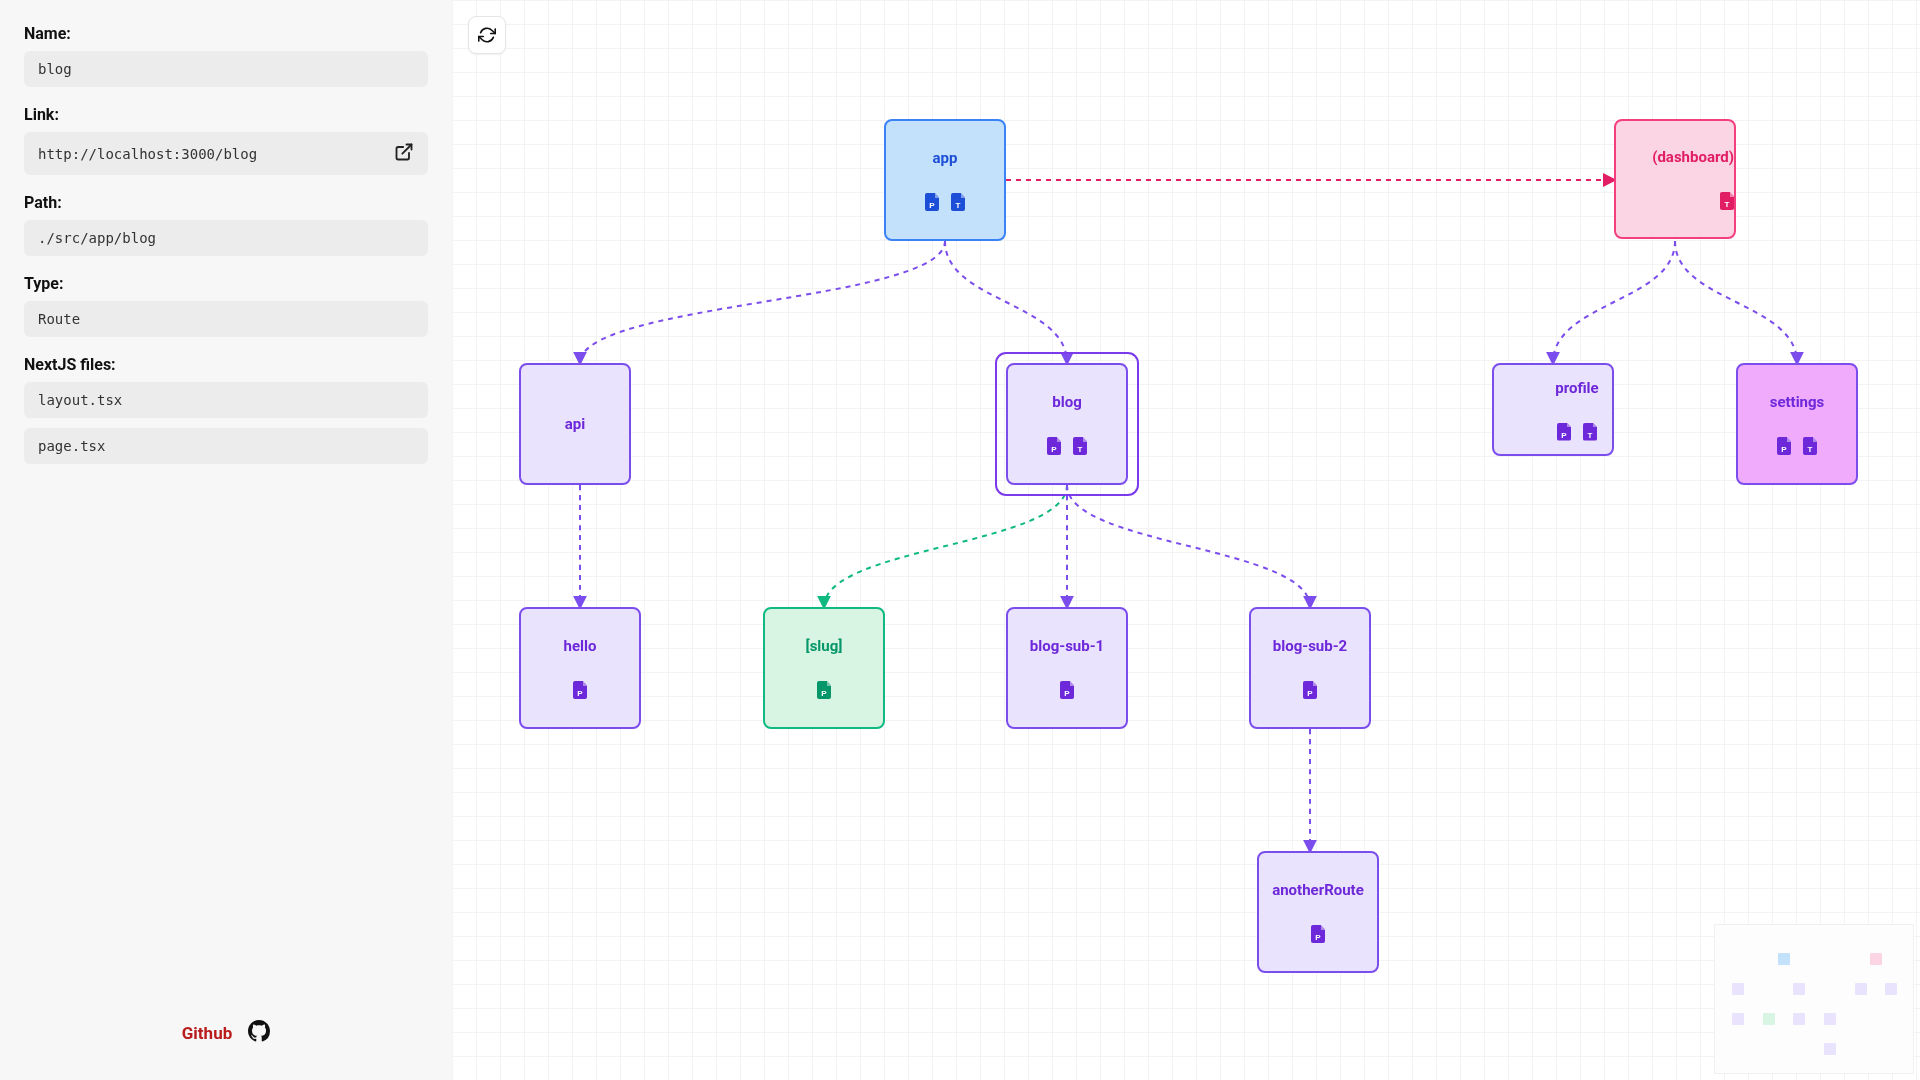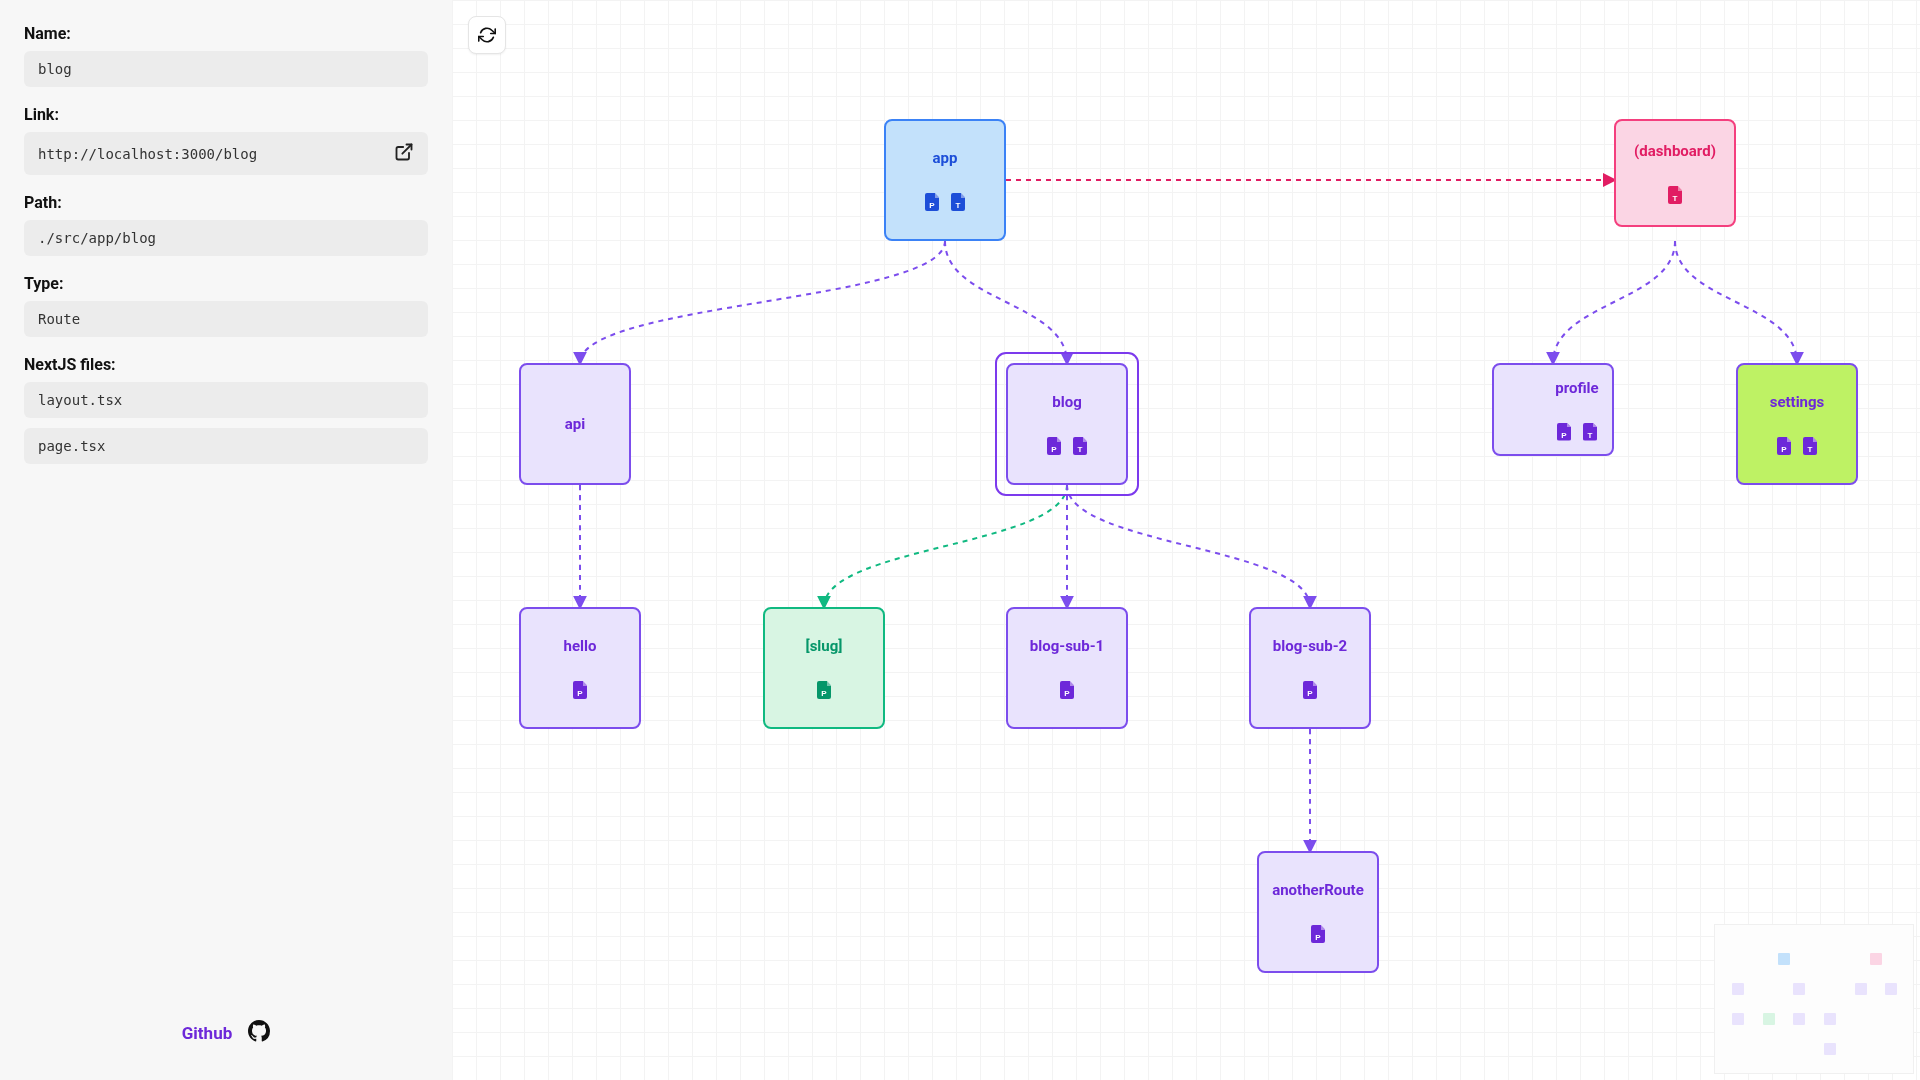--- a/index.html
+++ b/index.html
@@ -57,21 +57,21 @@
   .field-box-small { margin-bottom: 10px; }
   .external-icon { color: #222; cursor: pointer; }
   .github-link {
     margin-top: auto;
     display: flex;
     align-items: center;
     justify-content: center;
     gap: 16px;
     font-weight: 700;
     font-size: 17px;
-    color: #6d28d9;
+    color: #b91c1c;
     cursor: pointer;
     padding-bottom: 10px;
   }
   .canvas {
     flex: 1;
     position: relative;
     background: #fff;
   }
   .grid-bg {
     position: absolute;
@@ -251,21 +251,21 @@
         <div class="node-label">app</div>
         <div class="node-icons">
           <span class="file-glyph" style="background: rgb(29, 78, 216);">
             <span class="file-letter">P</span>
           </span>
           <span class="file-glyph" style="background: rgb(29, 78, 216);">
             <span class="file-letter">T</span>
           </span>
         </div>
       </div>
-      <div class="node" style="left: 1162px; top: 119px; width: 122px; height: 108px; background: rgb(251, 213, 228); border: 2px solid rgb(244, 63, 126); color: rgb(225, 29, 99);">
+      <div class="node" style="left: 1162px; top: 119px; width: 122px; height: 120px; background: rgb(251, 213, 228); border: 2px solid rgb(244, 63, 126); color: rgb(225, 29, 99); align-items: flex-end;">
         <div class="node-label">(dashboard)</div>
         <div class="node-icons">
           <span class="file-glyph" style="background: rgb(225, 29, 99);">
             <span class="file-letter">T</span>
           </span>
         </div>
       </div>
       <div class="node" style="left: 67px; top: 363px; width: 112px; height: 122px; background: rgb(233, 227, 253); border: 2px solid rgb(124, 77, 237); color: rgb(109, 40, 217);">
         <div class="node-label">api</div>
       </div>
@@ -285,21 +285,21 @@
         <div class="node-label">profile</div>
         <div class="node-icons">
           <span class="file-glyph" style="background: rgb(109, 40, 217);">
             <span class="file-letter">P</span>
           </span>
           <span class="file-glyph" style="background: rgb(109, 40, 217);">
             <span class="file-letter">T</span>
           </span>
         </div>
       </div>
-      <div class="node" style="left: 1284px; top: 363px; width: 122px; height: 122px; background: #bef264; border: 2px solid rgb(124, 77, 237); color: rgb(109, 40, 217);">
+      <div class="node" style="left: 1284px; top: 363px; width: 122px; height: 122px; background: #f0abfc; border: 2px solid rgb(124, 77, 237); color: rgb(109, 40, 217);">
         <div class="node-label">settings</div>
         <div class="node-icons">
           <span class="file-glyph" style="background: rgb(109, 40, 217);">
             <span class="file-letter">P</span>
           </span>
           <span class="file-glyph" style="background: rgb(109, 40, 217);">
             <span class="file-letter">T</span>
           </span>
         </div>
       </div>

